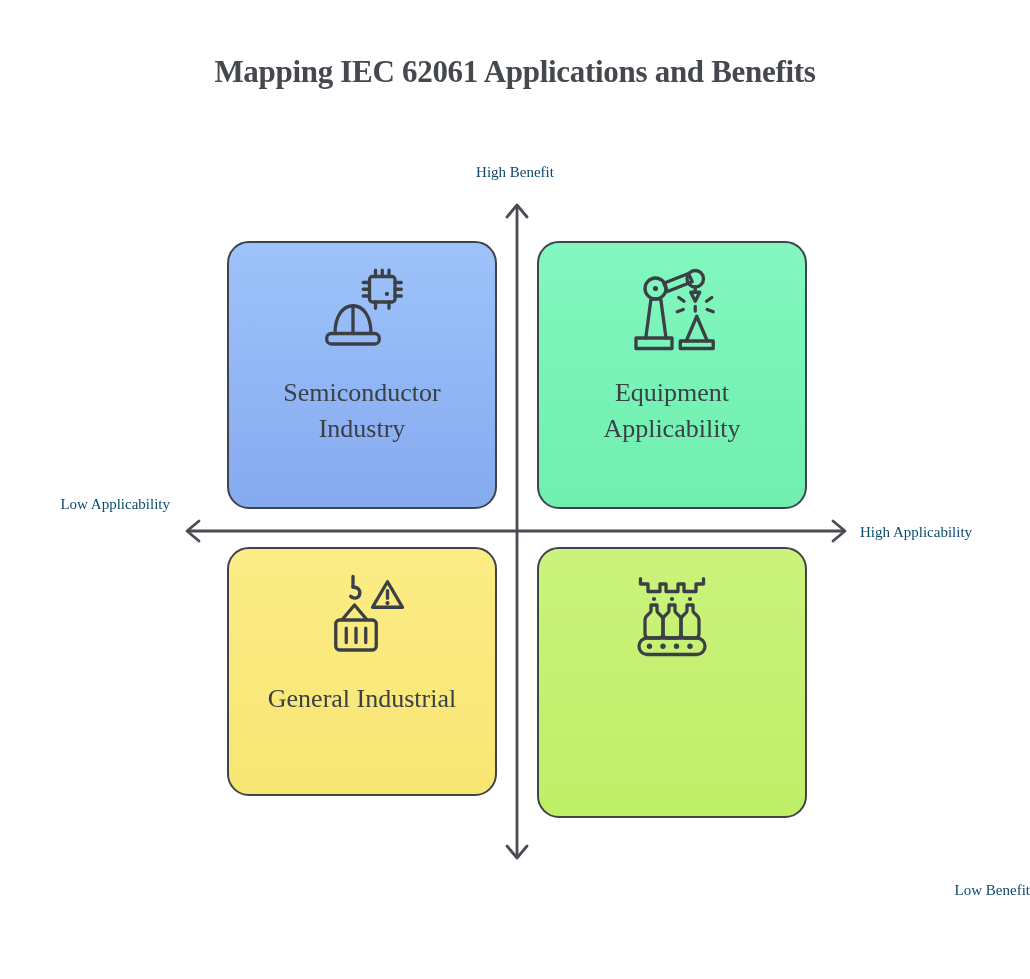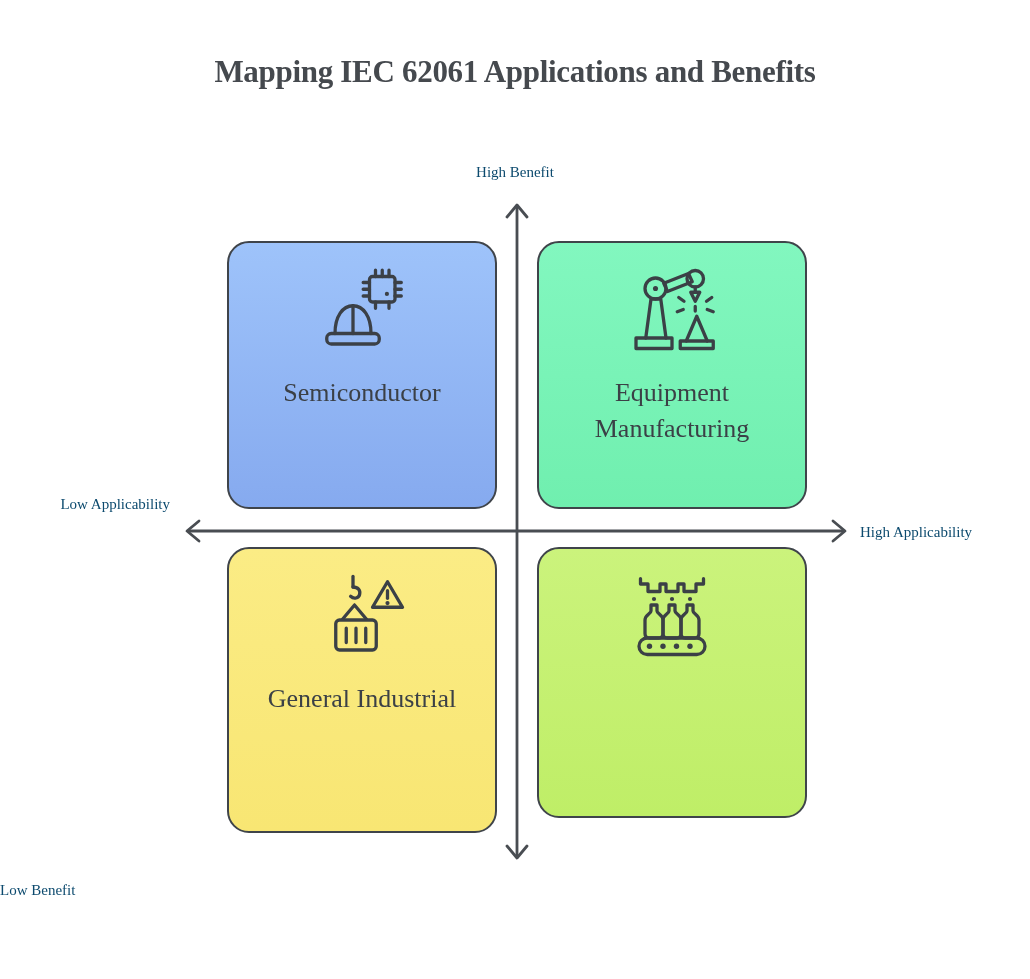--- a/index.html
+++ b/index.html
@@ -15,35 +15,35 @@
     margin:0;text-align:center;
     font-size:31px;font-weight:800;letter-spacing:-0.3px;
     color:#45494e;
   }
   .axis-label{
     position:absolute;
     font-size:15px;color:#0c4a6e;
     white-space:nowrap;
   }
   .axis-label.top{top:164px;left:0;width:100%;text-align:center;}
-  .axis-label.bottom{top:882px;left:0;width:100%;text-align:left;}
+  .axis-label.bottom{top:882px;left:0;width:100%;text-align:right;}
   .axis-label.left{top:496px;right:860px;text-align:left;}
   .axis-label.right{top:524px;left:860px;text-align:right;}
   .axes-svg{position:absolute;top:0;left:0;}
   .card{
     position:absolute;
     width:270px;
     box-sizing:border-box;
     border:2px solid #3f444a;
     border-radius:22px;
     display:flex;flex-direction:column;align-items:center;
   }
   .card.tl{left:227px;top:241px;height:268px;background:linear-gradient(180deg,#9ec3fa,#86aaef);}
   .card.tr{left:537px;top:241px;height:268px;background:linear-gradient(180deg,#82f7bf,#70efaf);}
-  .card.bl{left:227px;top:547px;height:286px;background:linear-gradient(180deg,#fbec85,#f8e673);}
+  .card.bl{left:227px;top:547px;height:249px;background:linear-gradient(180deg,#fbec85,#f8e673);}
   .card.br{left:537px;top:547px;height:271px;background:linear-gradient(180deg,#cbf37c,#bfee67);}
   .card .icon{margin-top:20px;width:96px;height:96px;}
   .card .card-label{
     margin-top:16px;
     text-align:center;
     font-size:26px;line-height:36px;
     color:#3b4046;
   }
   .card .card-label span{display:block;}
 </style>
@@ -79,20 +79,21 @@
         <path d="M37 13h-4.2 M37 17.5h-4.2 M37 22h-4.2"></path>
         <path d="M54 13h4.2 M54 17.5h4.2 M54 22h4.2"></path>
         <circle cx="48.6" cy="20.6" r="1.4" fill="#3b4046" stroke="none"></circle>
         <path d="M14 47c0-11.5 5.2-18.5 12-18.5S38 35.5 38 47"></path>
         <path d="M26 28.5V47"></path>
         <rect x="8.5" y="47" width="35" height="7" rx="3"></rect>
       </g>
     </svg>
     <div class="card-label">
       <span>Semiconductor</span>
+      <span>Industry</span>
     </div>
   </div>
 
   <div class="card tr">
     <svg class="icon" viewBox="0 0 64 64">
       <g fill="none" stroke="#3b4046" stroke-width="2.2" stroke-linecap="round" stroke-linejoin="round">
         <rect x="8" y="50" width="24" height="7"></rect>
         <path d="M14.5 50 L18 24 L24.5 24 L28 50"></path>
         <circle cx="21" cy="17" r="7"></circle>
         <circle cx="21" cy="17" r="1.7" fill="#3b4046" stroke="none"></circle>
@@ -100,21 +101,21 @@
         <circle cx="47.5" cy="10.5" r="5.5"></circle>
         <path d="M47.5 16 V19.5"></path>
         <path d="M44.5 19.5 h6 l-3 6 z"></path>
         <path d="M40 25.5l-3.5-2.5 M39.5 31l-4 1.5 M55 25.5l3.5-2.5 M55.5 31l4 1.5 M47.5 29v3"></path>
         <path d="M41.5 52 L48.5 35.5 L55.5 52"></path>
         <rect x="37.5" y="52" width="22" height="5"></rect>
       </g>
     </svg>
     <div class="card-label">
       <span>Equipment</span>
-      <span>Manufacturing</span>
+      <span>Applicability</span>
     </div>
   </div>
 
   <div class="card bl">
     <svg class="icon" viewBox="0 0 64 64">
       <g fill="none" stroke="#3b4046" stroke-width="2.2" stroke-linecap="round" stroke-linejoin="round">
         <path d="M26 5v7"></path>
         <path d="M26 12c3.3 0 5.1 2.2 4.4 5c-.6 2.5-3.8 3.3-6 1.2"></path>
         <path d="M27 24 L19 33.5 M27 24 L35 33.5"></path>
         <rect x="14.5" y="34" width="27" height="20" rx="2.5"></rect>

